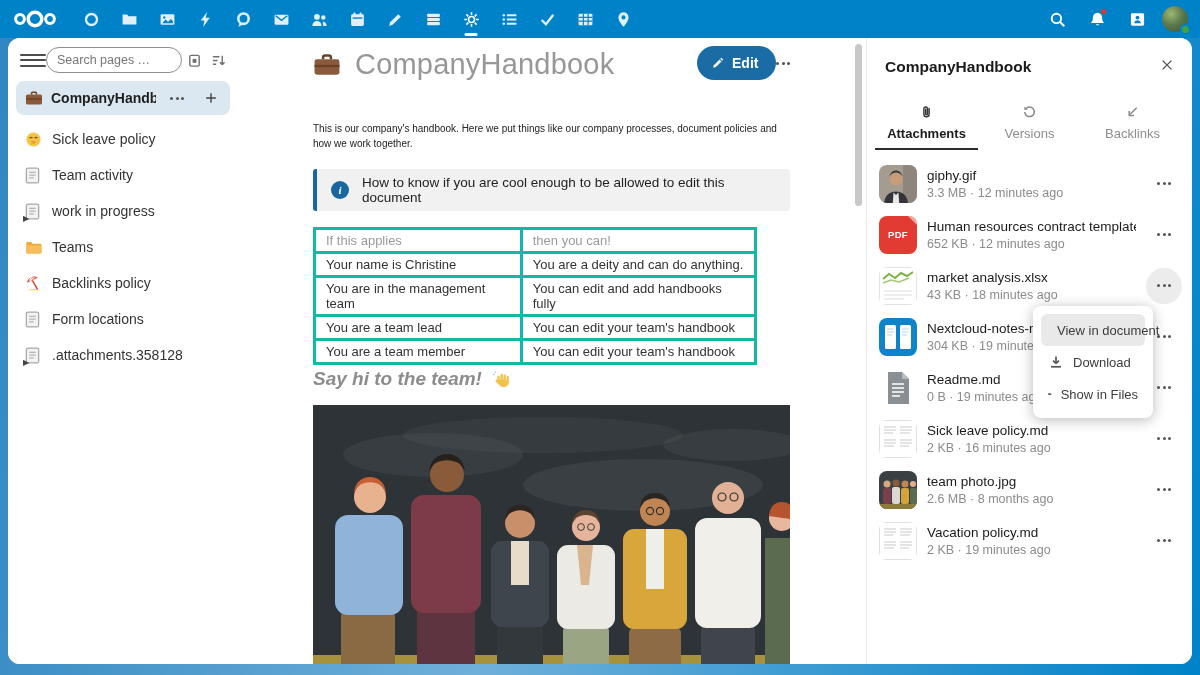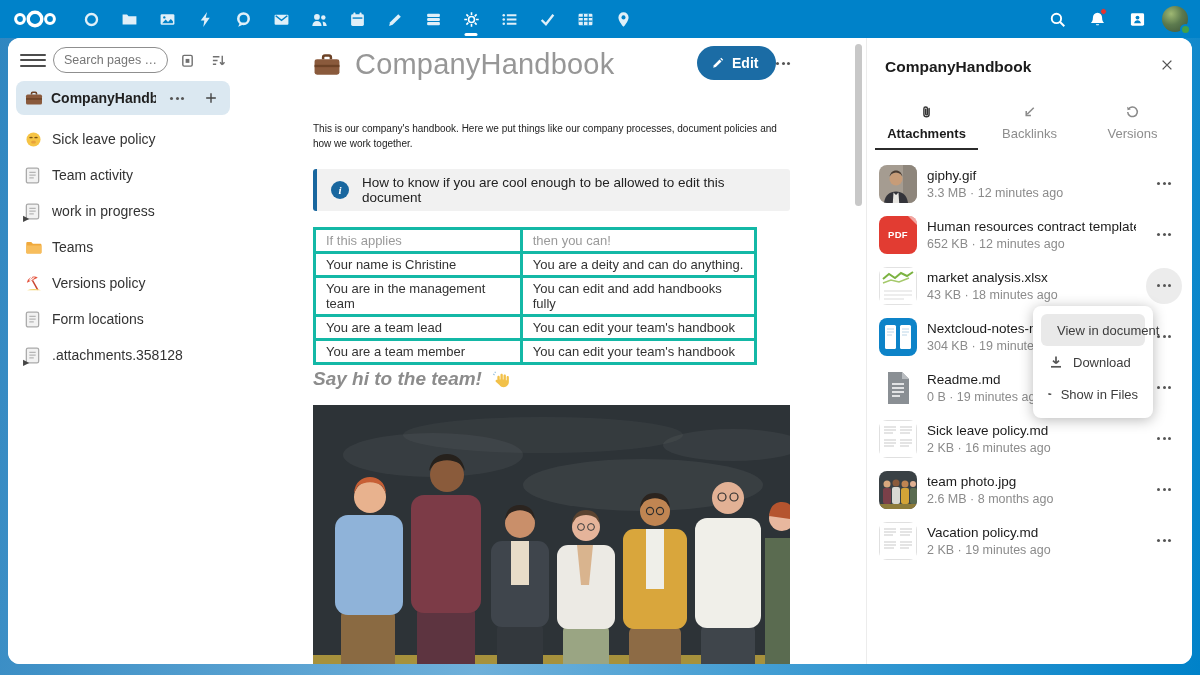--- a/index.html
+++ b/index.html
@@ -14,21 +14,21 @@
 .active-ind{position:absolute;bottom:2px;left:50%;transform:translateX(-50%);width:13px;height:3px;border-radius:2px;background:#fff}
 .tb-right{position:absolute;right:6px;top:0;height:38px;display:flex;align-items:center;gap:10px}
 .tb-rbtn{width:30px;height:38px;display:flex;align-items:center;justify-content:center;position:relative;cursor:pointer}
 .notif-dot{position:absolute;top:8px;right:5px;width:7px;height:7px;border-radius:50%;background:#e9322d;border:1px solid #0082c9}
 .avatar{width:26px;height:26px;border-radius:50%;background:radial-gradient(circle at 35% 30%,#9fb873 0%,#5c7a4e 45%,#3c5238 100%);position:relative;margin-right:6px}
 .status-dot{position:absolute;right:-3px;bottom:-3px;width:11px;height:11px;border-radius:50%;background:#43a047;border:2px solid #0082c9}
 
 .card{position:absolute;left:8px;top:38px;width:1184px;height:626px;background:#fff;border-radius:12px;overflow:hidden}
 
 .sidebar{position:absolute;left:0;top:0;width:230px;height:100%;background:#fff}
-.sb-top{display:flex;align-items:center;gap:7px;padding:9px 8px 8px 12px}
+.sb-top{display:flex;align-items:center;padding:9px 8px 8px 12px}
 .hamburger{width:26px;height:26px;display:flex;flex-direction:column;justify-content:center;gap:3.5px;cursor:pointer}
 .hamburger i{display:block;height:2px;background:#4d4d4d;border-radius:1px}
 .search-input{flex:1;min-width:0;height:26px;border:1.5px solid #8f8f8f;border-radius:13px;padding:0 10px;font-size:12.5px;color:#333;outline:none;font-family:inherit}
 .search-input::placeholder{color:#767676}
 .sb-ic{width:24px;height:24px;display:flex;align-items:center;justify-content:center;cursor:pointer;flex:none}
 .collective-row{margin:0 8px;height:34px;background:#dbe8f1;border-radius:8px;display:flex;align-items:center;padding:0 6px 0 9px;gap:8px;cursor:pointer}
 .collective-label{font-weight:bold;font-size:14px;color:#1f1f1f;flex:1;white-space:nowrap;overflow:hidden}
 .dots{display:flex;gap:2.5px;align-items:center;justify-content:center}
 .dots i{width:3px;height:3px;border-radius:50%;background:#555}
 .iconbtn{width:26px;height:26px;display:flex;align-items:center;justify-content:center;cursor:pointer;flex:none}
@@ -302,21 +302,21 @@
       </div>
       <div class="page-item">
         <span class="pi-ic">
             <svg width="17" height="17" viewBox="0 0 16 16">
               <path d="M1.8 7.2A6.6 6.6 0 0 1 12 2.6L1.8 7.2z" fill="#e5533d"></path>
               <path d="M4.2 4.4 6.9 1.6M8.9 2.2l-4.6 3.4" stroke="#fff" stroke-width="1" fill="none"></path>
               <path d="m7 5 5 9" stroke="#c9452f" stroke-width="1.4"></path>
               <path d="M2 14.4c4-1.6 9-1.6 13 0z" fill="#f2d16b"></path>
             </svg>
           </span>
-        <span>Versions policy</span>
+        <span>Backlinks policy</span>
       </div>
       <div class="page-item">
         <span class="pi-ic">
             <svg width="15" height="17" viewBox="0 0 14 16">
               <rect x="1.2" y="1" width="11.6" height="14" rx="1.6" fill="#f2f2f2" stroke="#aaa" stroke-width="1.2"></rect>
               <path d="M4 5h6M4 7.6h6M4 10.2h4.2" stroke="#b5b5b5" stroke-width="1.2"></path>
             </svg>
           </span>
         <span>Form locations</span>
       </div>
@@ -464,31 +464,31 @@
       </div>
     <div class="tabs">
       <div class="tab active">
         <svg width="15" height="16" viewBox="0 0 16 16">
             <path d="M10.8 4.2v6.1a2.8 2.8 0 0 1-5.6 0V4.5a1.9 1.9 0 0 1 3.8 0v5.6a.95.95 0 0 1-1.9 0V5" fill="none" stroke="#333" stroke-width="1.5" stroke-linecap="round"></path>
           </svg>
         <span>Attachments</span>
       </div>
       <div class="tab">
         <svg width="15" height="16" viewBox="0 0 16 16">
+            <path d="M3.6 5.2A5.1 5.1 0 1 1 2.9 8" fill="none" stroke="#8a8a8a" stroke-width="1.6"></path>
+            <path d="M2.2 2.4l.6 3.6 3.5-1z" fill="#8a8a8a"></path>
+          </svg>
+        <span>Versions</span>
+      </div>
+      <div class="tab">
+        <svg width="15" height="16" viewBox="0 0 16 16">
             <path d="M12.5 3.5 5.5 10.5" stroke="#8a8a8a" stroke-width="1.6"></path>
             <path d="M4.5 6.8v5h5" fill="none" stroke="#8a8a8a" stroke-width="1.6"></path>
           </svg>
         <span>Backlinks</span>
-      </div>
-      <div class="tab">
-        <svg width="15" height="16" viewBox="0 0 16 16">
-            <path d="M3.6 5.2A5.1 5.1 0 1 1 2.9 8" fill="none" stroke="#8a8a8a" stroke-width="1.6"></path>
-            <path d="M2.2 2.4l.6 3.6 3.5-1z" fill="#8a8a8a"></path>
-          </svg>
-        <span>Versions</span>
       </div>
     </div>
     <div class="att-list">
 
       <div class="att-item">
         <span class="thumb">
             <svg width="38" height="38" viewBox="0 0 38 38">
               <rect width="38" height="38" fill="#a59c91"></rect>
               <rect x="24" width="14" height="38" fill="#8e867c"></rect>
               <circle cx="17" cy="14" r="6.5" fill="#c79c78"></circle>

